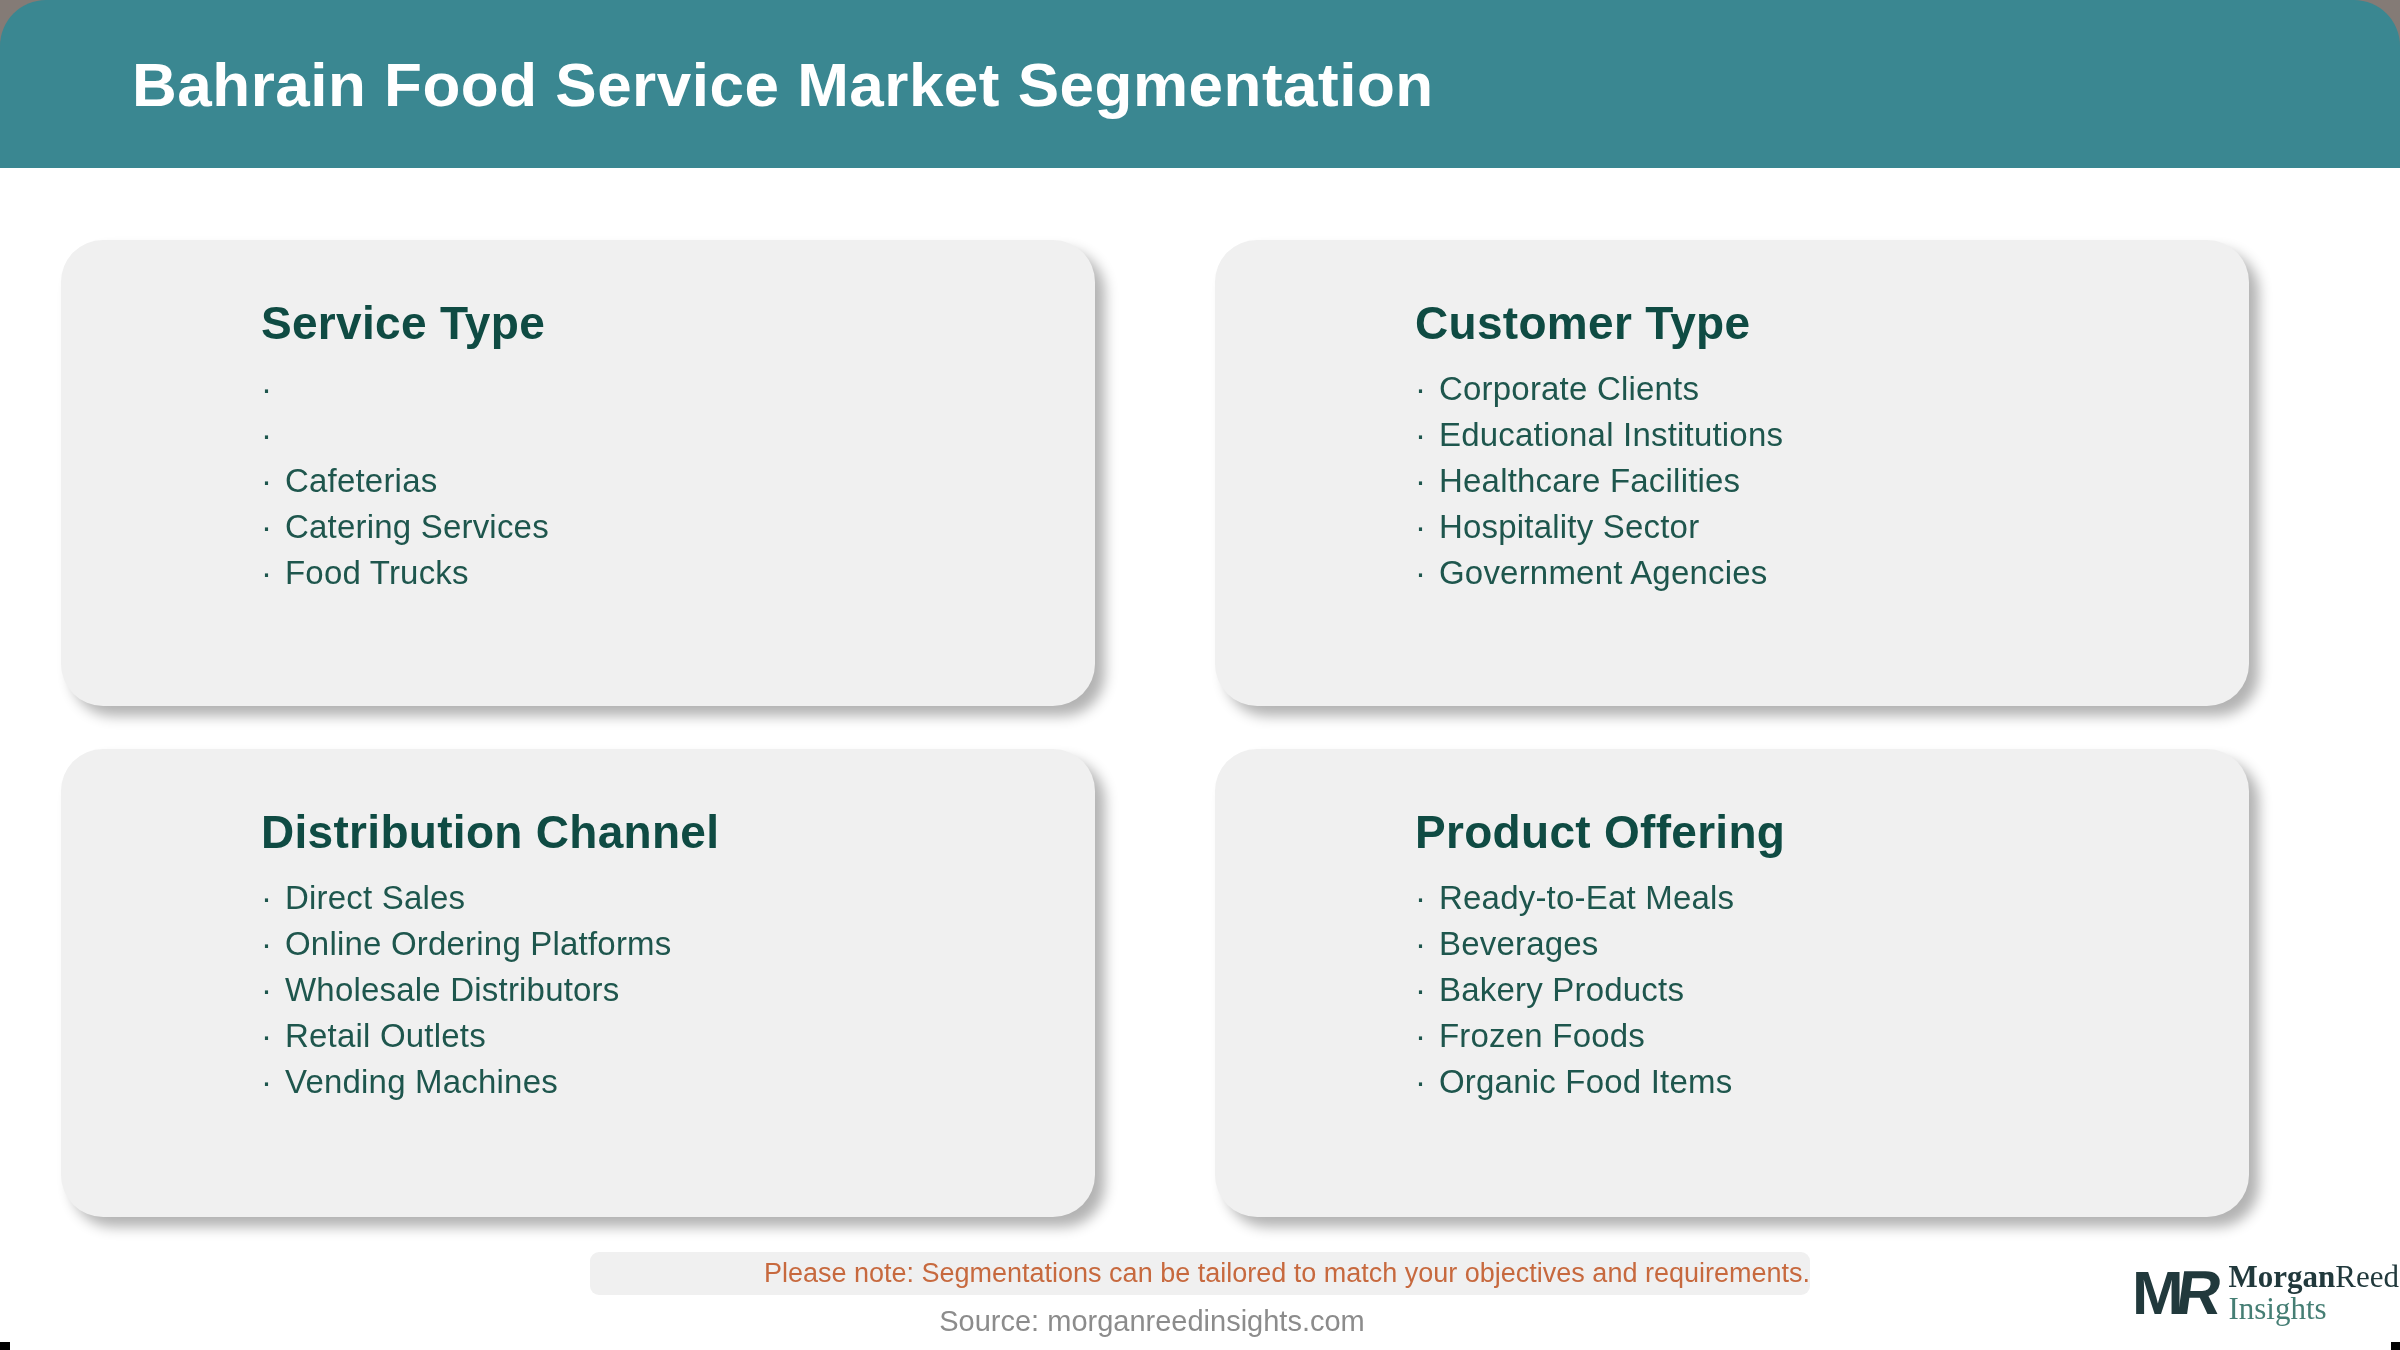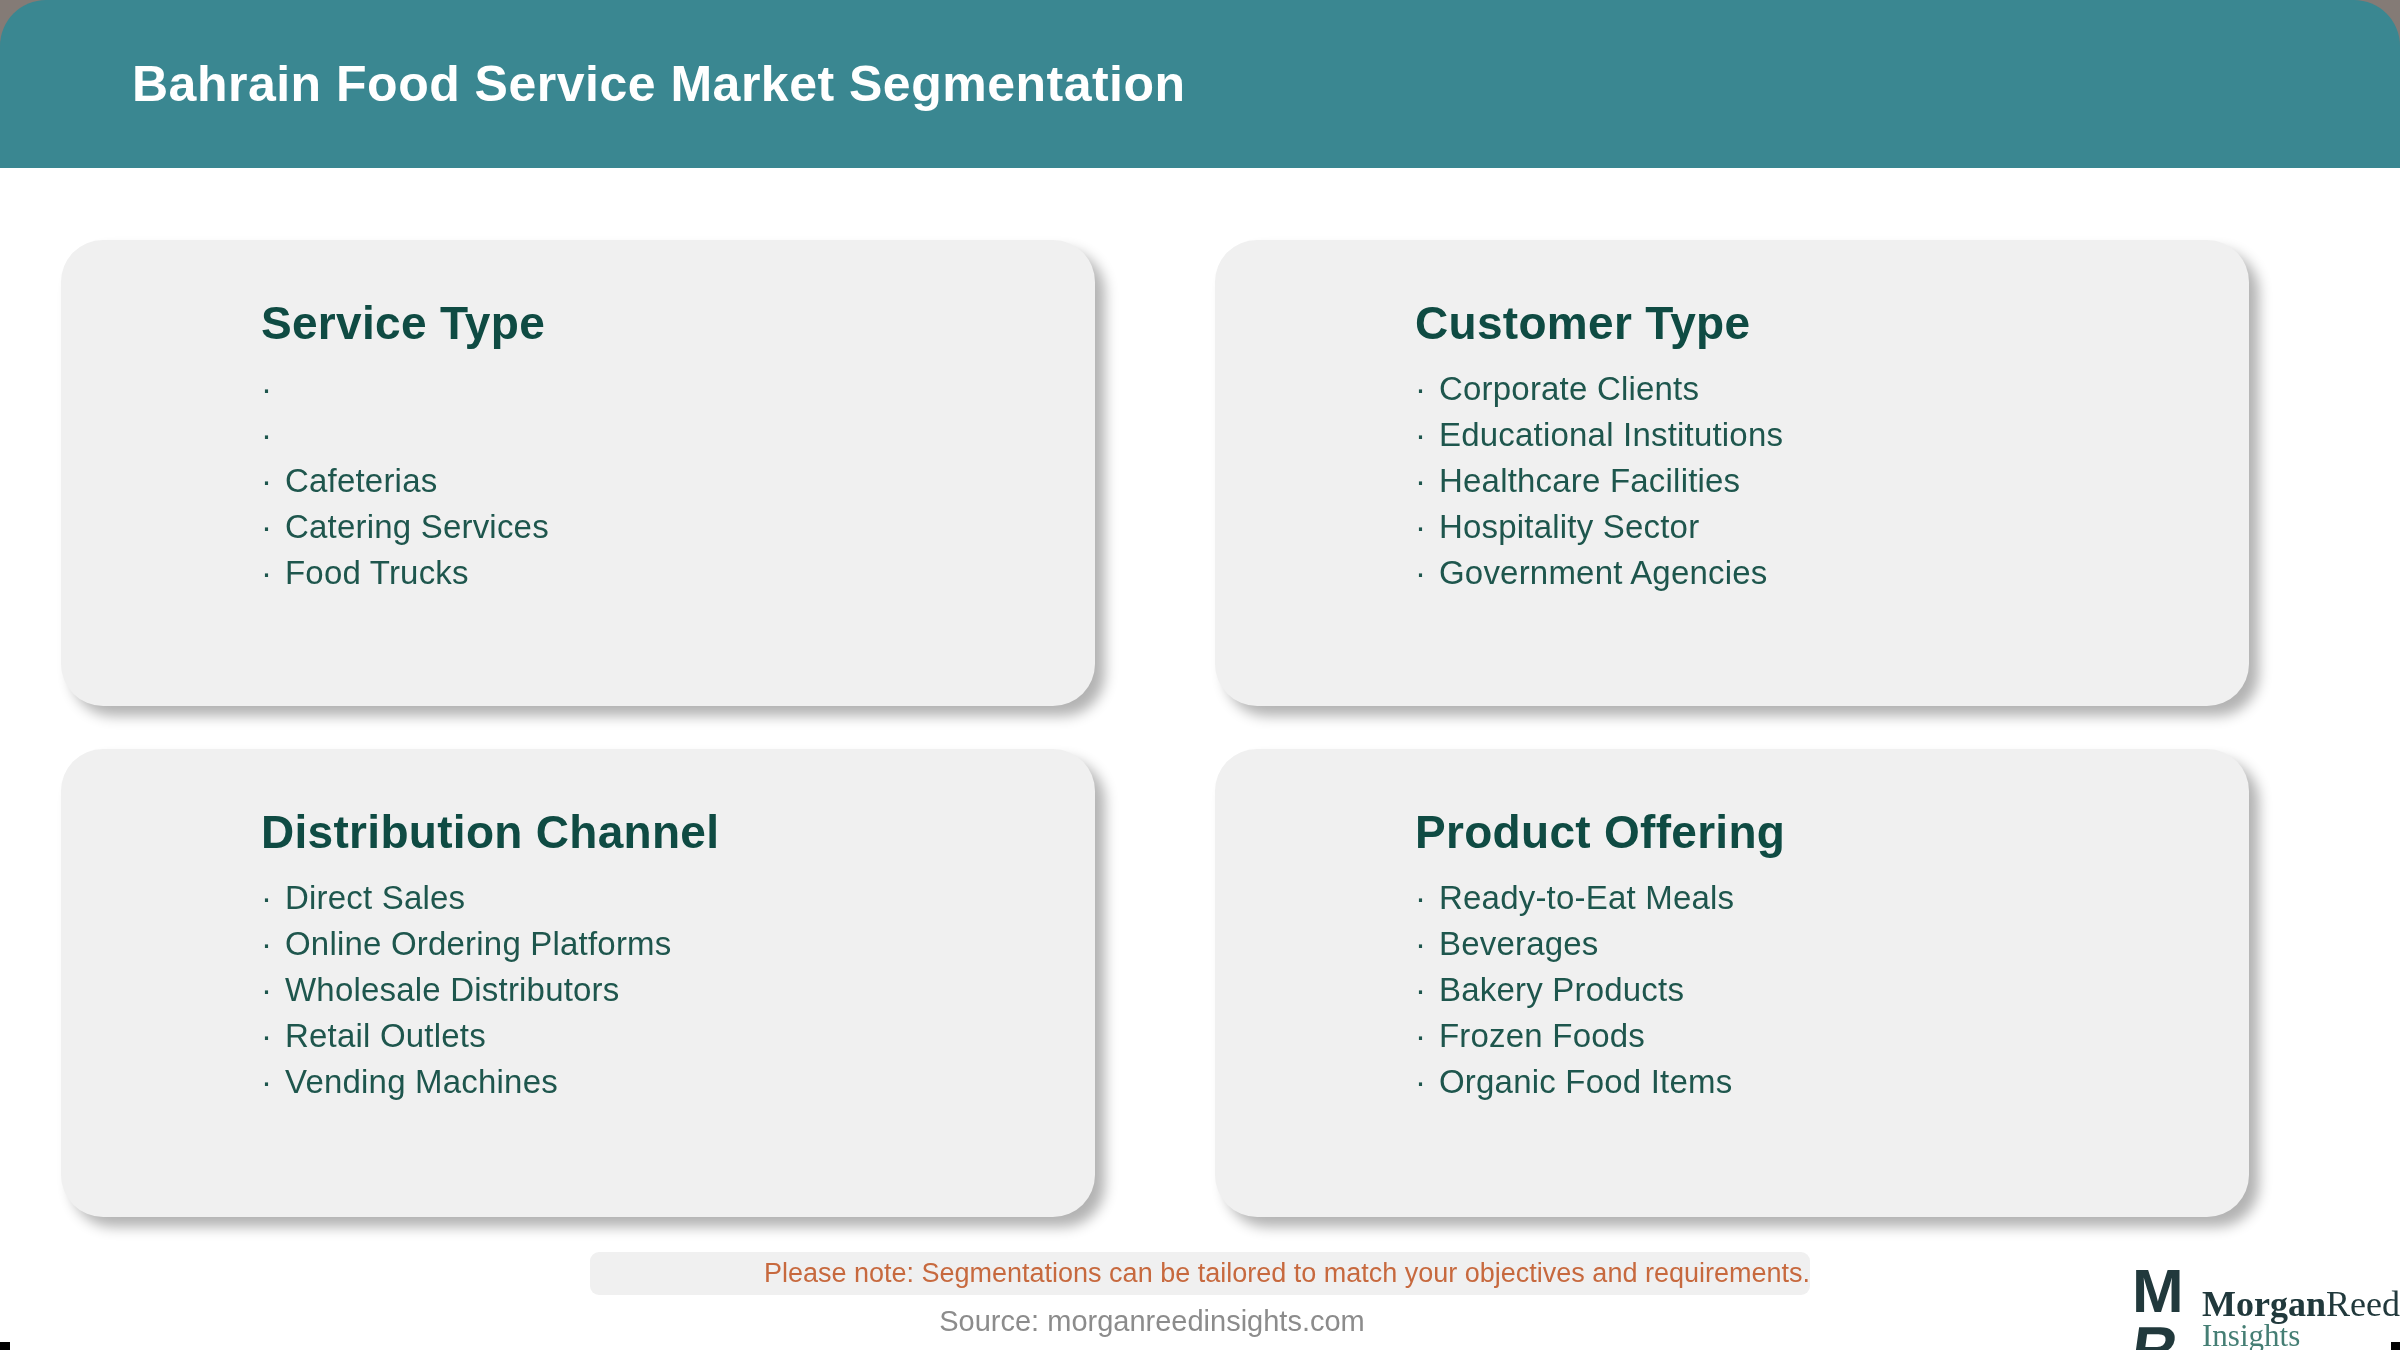--- a/index.html
+++ b/index.html
@@ -33,21 +33,21 @@
     left: 0; top: 0;
     width: 2400px; height: 168px;
     background: var(--teal);
     border-radius: 46px 46px 0 0;
     display: flex;
     align-items: center;
   }
   .header-title {
     margin-left: 132px;
     color: #FFFFFF;
-    font-size: 50px;
+    font-size: 62px;
     font-weight: 700;
     letter-spacing: 0.5px;
   }
 
   
   .card {
     position: absolute;
     width: 1034px;
     height: 466px;
     background: var(--card-bg);
@@ -123,21 +123,21 @@
     letter-spacing: -7px;
     line-height: 58px;
     margin-right: 14px;
     font-family: "Liberation Sans", sans-serif;
   }
   .logo-monogram .mono-r {
     display: inline-block;
     transform: skewX(-8deg);
   }
   .logo-text { font-family: "Liberation Serif", serif; line-height: 30px; }
-  .logo-name { font-size: 36px; color: var(--logo-dark); }
+  .logo-name { font-size: 31px; color: var(--logo-dark); }
   .logo-name .name-bold { font-weight: 700; }
   .logo-name .name-regular { font-weight: 400; }
   .logo-subtitle {
     font-size: 31px;
     color: var(--logo-teal);
     margin-top: 2px;
   }
 
   
   .corner-mark { position: absolute; background: #000000; }

